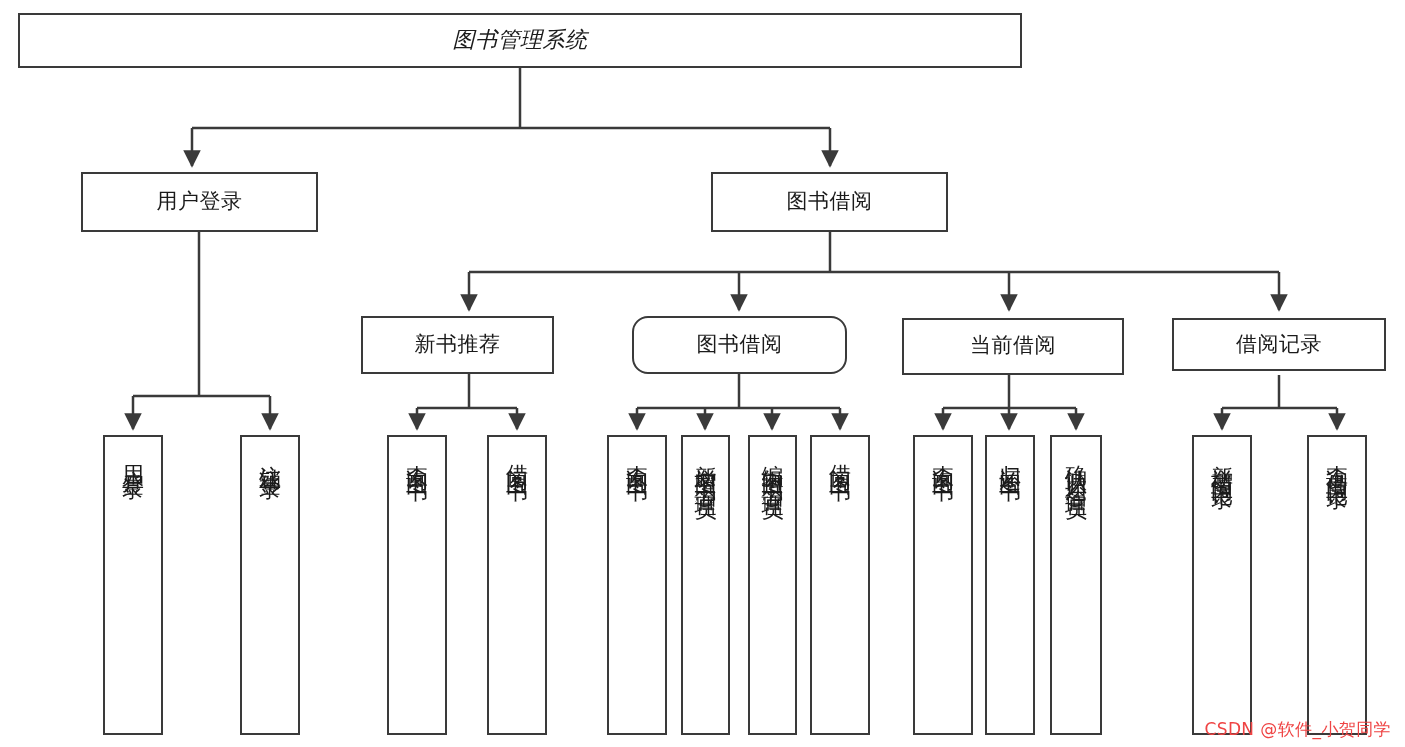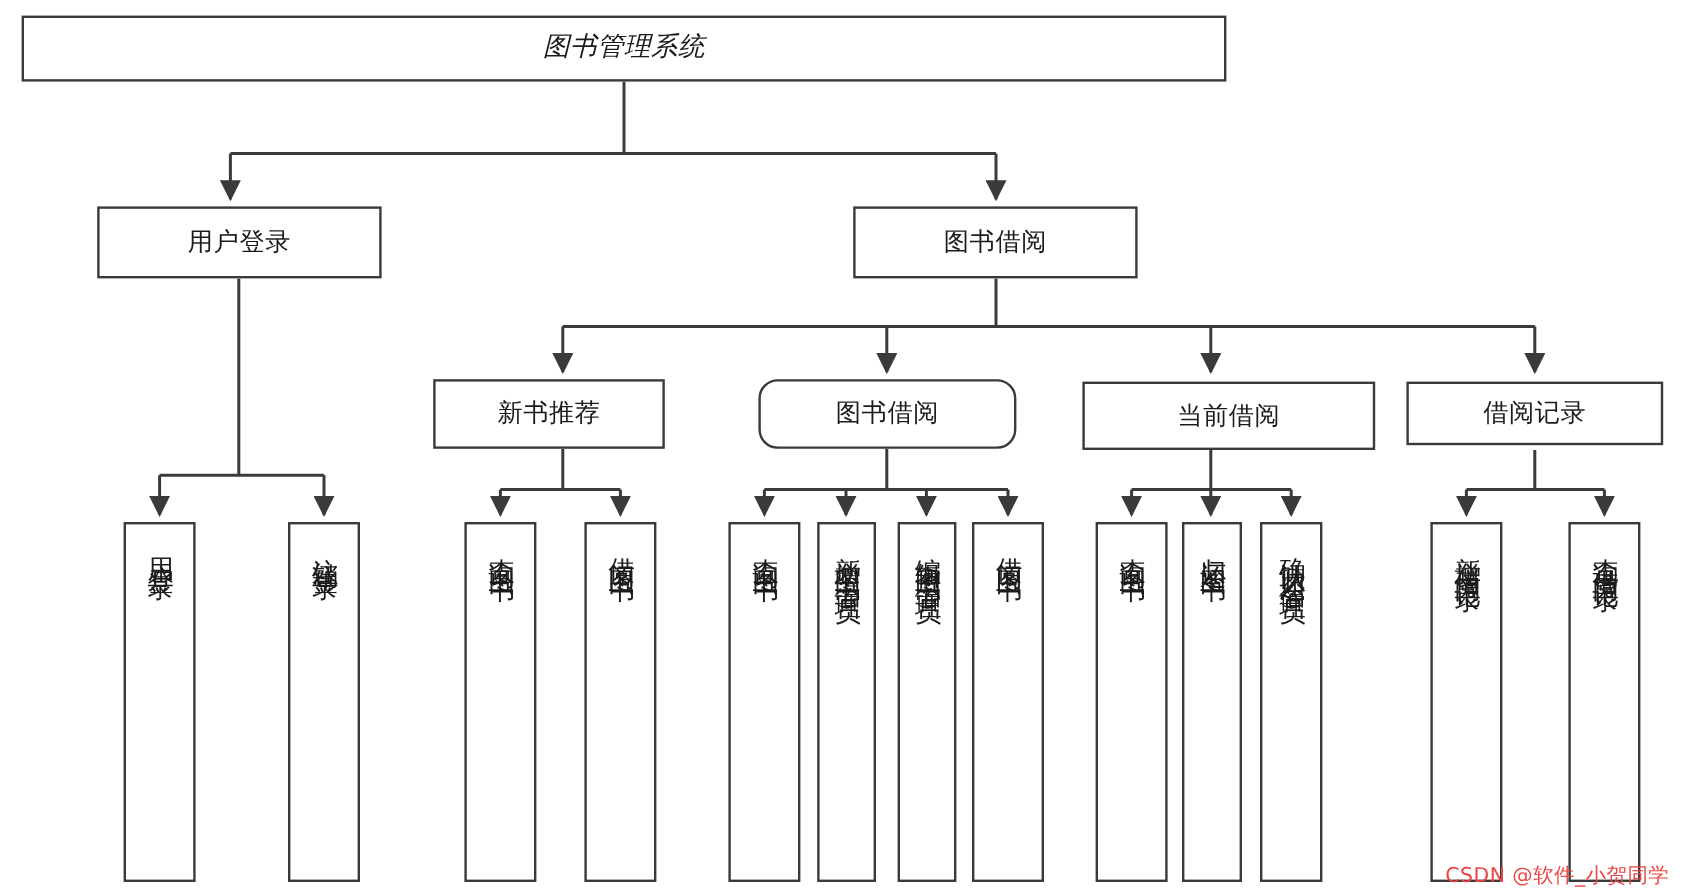--- a/index.html
+++ b/index.html
@@ -133,21 +133,21 @@
   </div>
 
   <div class="node-box" style="left:361px;top:316px;width:193px;height:58px;">
     <span class="node-label-h">新书推荐</span>
   </div>
 
   <div class="node-box" style="left:632px;top:316px;width:215px;height:58px;border-radius:16px;">
     <span class="node-label-h">图书借阅</span>
   </div>
 
-  <div class="node-box" style="left:902px;top:318px;width:244px;height:57px;">
+  <div class="node-box" style="left:902px;top:318px;width:222px;height:57px;font-family:Liberation Mono, monospace;">
     <span class="node-label-h">当前借阅</span>
   </div>
 
   <div class="node-box" style="left:1172px;top:318px;width:214px;height:53px;">
     <span class="node-label-h">借阅记录</span>
   </div>
 
   <div class="node-box leaf" style="left:103px;top:435px;width:60px;height:300px;">
     <span class="node-label-v">用户登录</span>
   </div>

